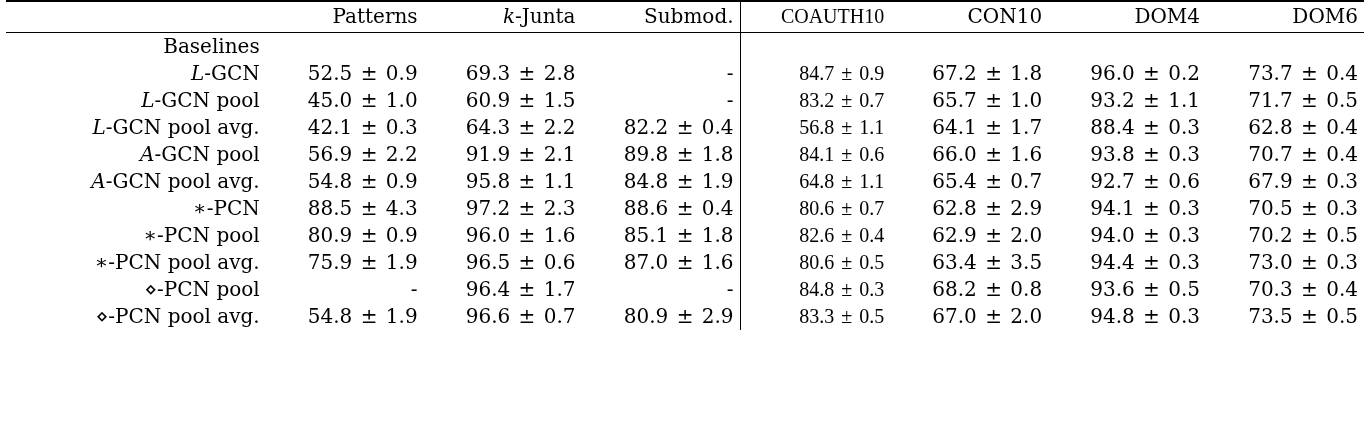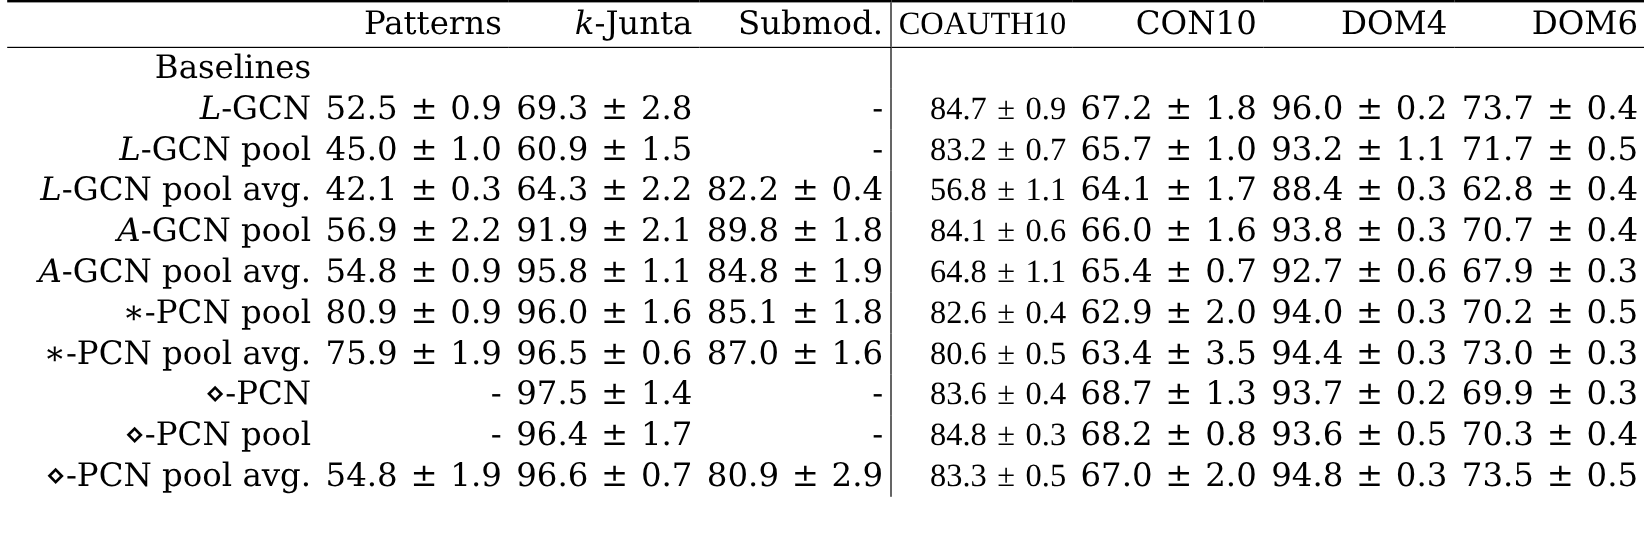--- a/index.html
+++ b/index.html
@@ -15,21 +15,21 @@
     overflow: hidden;
   }
   .table-wrap {
     width: 1370px;
     box-sizing: border-box;
     padding: 0 6px;
   }
   table.results {
     width: 100%;
     border-collapse: collapse;
-    font-size: 27px;
+    font-size: 20px;
     line-height: 1.0;
   }
   table.results td, table.results th {
     padding: 3.5px 6px;
     font-weight: normal;
     white-space: nowrap;
   }
   
   tr.toprule td { border-top: 2.2px solid #000; }
   tr.headrow td { border-bottom: 1.2px solid #000; padding-bottom: 6px; }
@@ -123,48 +123,48 @@
           <td class="label indent"><span class="math-i">A</span>-GCN pool avg.</td>
           <td class="num">54.8<span class="pm"> ± </span>0.9</td>
           <td class="num bold">95.8<span class="pm"> ± </span>1.1</td>
           <td class="num">84.8<span class="pm"> ± </span>1.9</td>
           <td class="num sep">64.8<span class="pm"> ± </span>1.1</td>
           <td class="num">65.4<span class="pm"> ± </span>0.7</td>
           <td class="num">92.7<span class="pm"> ± </span>0.6</td>
           <td class="num">67.9<span class="pm"> ± </span>0.3</td>
         </tr>
         <tr>
+          <td class="label indent">∗-PCN</td>
+          <td class="num bold">88.5<span class="pm"> ± </span>4.3</td>
+          <td class="num">97.2<span class="pm"> ± </span>2.3</td>
+          <td class="num bold">88.6<span class="pm"> ± </span>0.4</td>
+          <td class="num sep">80.6<span class="pm"> ± </span>0.7</td>
+          <td class="num">62.8<span class="pm"> ± </span>2.9</td>
+          <td class="num">94.1<span class="pm"> ± </span>0.3</td>
+          <td class="num">70.5<span class="pm"> ± </span>0.3</td>
+        </tr>
+        <tr>
           <td class="label indent">∗-PCN pool</td>
           <td class="num">80.9<span class="pm"> ± </span>0.9</td>
           <td class="num">96.0<span class="pm"> ± </span>1.6</td>
           <td class="num">85.1<span class="pm"> ± </span>1.8</td>
           <td class="num sep">82.6<span class="pm"> ± </span>0.4</td>
           <td class="num">62.9<span class="pm"> ± </span>2.0</td>
           <td class="num">94.0<span class="pm"> ± </span>0.3</td>
           <td class="num">70.2<span class="pm"> ± </span>0.5</td>
         </tr>
         <tr>
           <td class="label indent">∗-PCN pool avg.</td>
           <td class="num">75.9<span class="pm"> ± </span>1.9</td>
           <td class="num">96.5<span class="pm"> ± </span>0.6</td>
           <td class="num">87.0<span class="pm"> ± </span>1.6</td>
           <td class="num sep">80.6<span class="pm"> ± </span>0.5</td>
           <td class="num">63.4<span class="pm"> ± </span>3.5</td>
           <td class="num">94.4<span class="pm"> ± </span>0.3</td>
           <td class="num">73.0<span class="pm"> ± </span>0.3</td>
-        </tr>
-        <tr>
-          <td class="label indent">⋄-PCN</td>
-          <td class="num"><span class="dash">-</span></td>
-          <td class="num bold">97.5<span class="pm"> ± </span>1.4</td>
-          <td class="num"><span class="dash">-</span></td>
-          <td class="num sep">83.6<span class="pm"> ± </span>0.4</td>
-          <td class="num bold">68.7<span class="pm"> ± </span>1.3</td>
-          <td class="num">93.7<span class="pm"> ± </span>0.2</td>
-          <td class="num">69.9<span class="pm"> ± </span>0.3</td>
         </tr>
         <tr>
           <td class="label indent">⋄-PCN pool</td>
           <td class="num"><span class="dash">-</span></td>
           <td class="num">96.4<span class="pm"> ± </span>1.7</td>
           <td class="num"><span class="dash">-</span></td>
           <td class="num sep bold">84.8<span class="pm"> ± </span>0.3</td>
           <td class="num">68.2<span class="pm"> ± </span>0.8</td>
           <td class="num">93.6<span class="pm"> ± </span>0.5</td>
           <td class="num">70.3<span class="pm"> ± </span>0.4</td>

